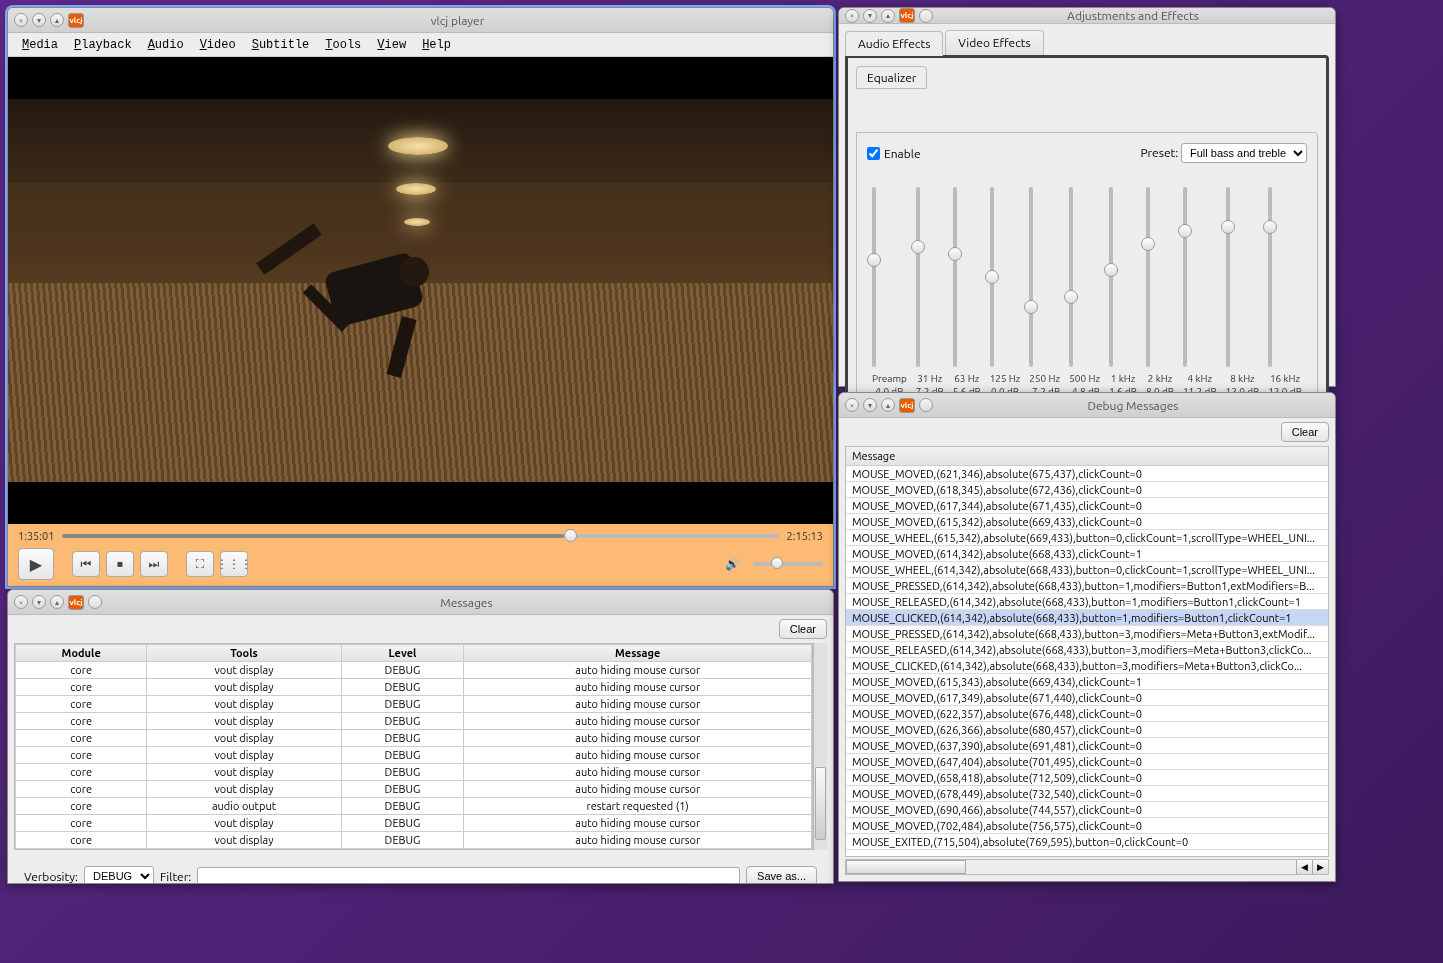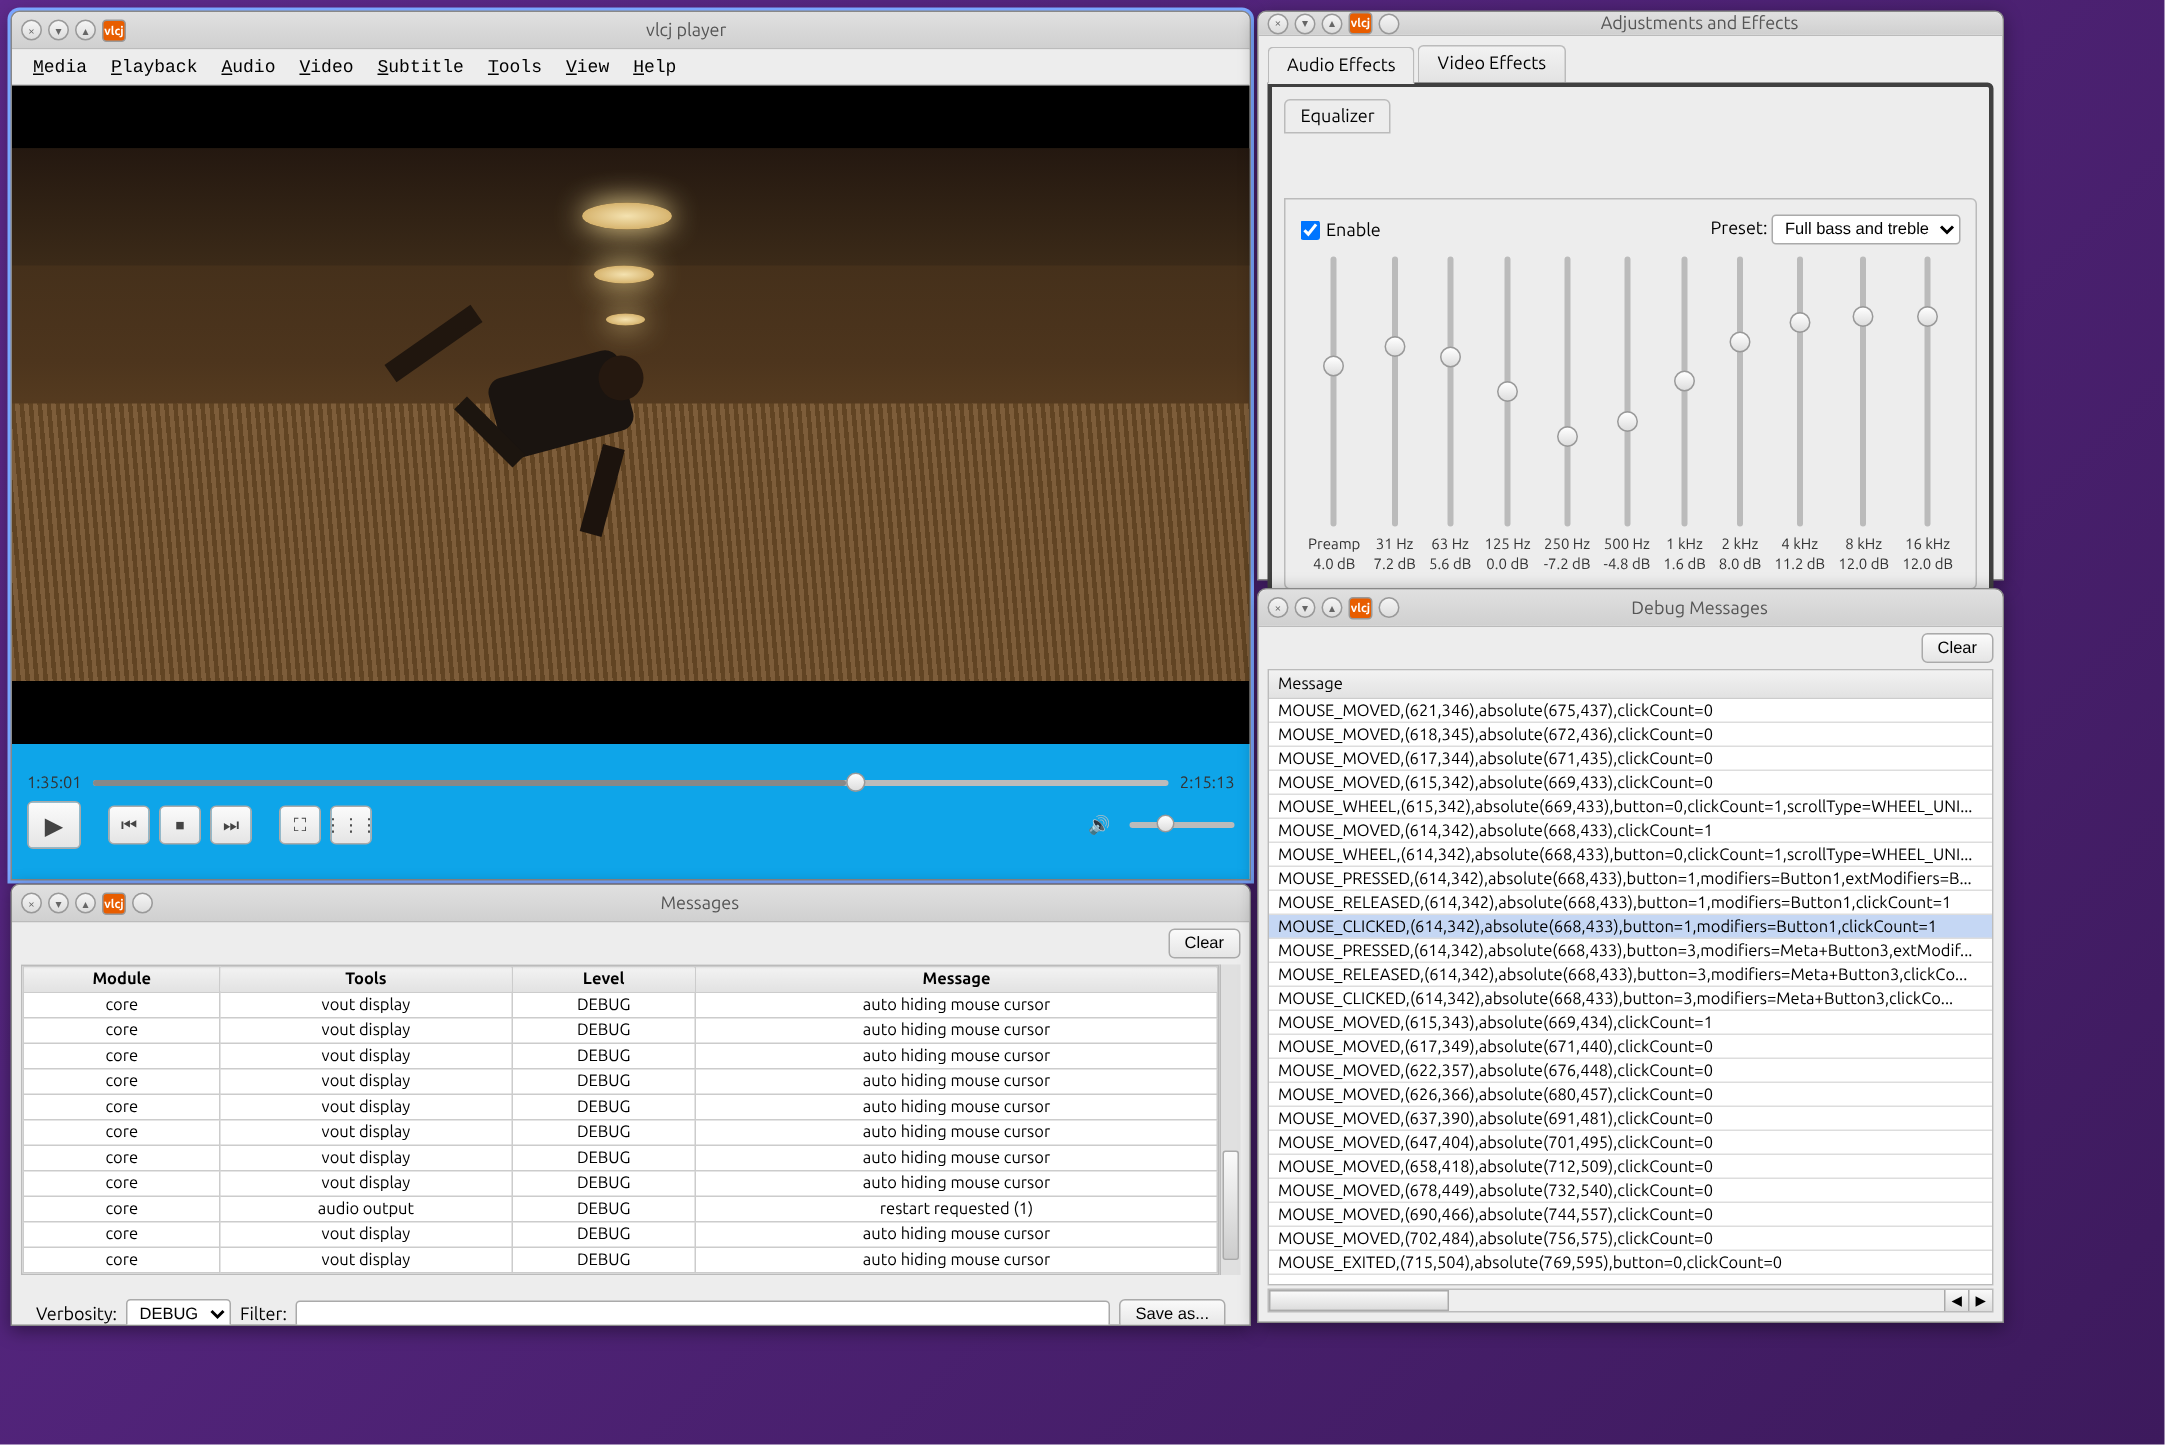--- a/index.html
+++ b/index.html
@@ -19,21 +19,21 @@
 .video-scene { position:absolute; left:0; right:0; top:42px; bottom:42px; background:linear-gradient(#3b2a18,#4d351d 40%,#6b4a26 70%,#a07a49); }
 .floor { position:absolute; left:0; right:0; bottom:0; height:52%; background:repeating-linear-gradient(85deg,#7d5d3a 0 3px,#614423 3px 6px); transform-origin:top center; }
 .ceiling { position:absolute; left:0; right:0; top:0; height:22%; background:linear-gradient(#241810,#3b2a18); }
 .light { position:absolute; width:60px; height:18px; background:radial-gradient(ellipse,#f4e2b0,#caa052); border-radius:50%; box-shadow:0 0 20px #ffe8a0; }
 .figure { position:absolute; left:28%; bottom:26%; width:230px; height:160px; }
 .figure .torso { position:absolute; left:90px; top:40px; width:90px; height:55px; background:#1a1410; border-radius:10px; transform:rotate(-15deg); }
 .figure .head { position:absolute; left:160px; top:35px; width:30px; height:30px; background:#25180f; border-radius:50%; }
 .figure .arm1 { position:absolute; left:60px; top:80px; width:55px; height:12px; background:#1c150f; transform:rotate(45deg); }
 .figure .leg1 { position:absolute; left:15px; top:20px; width:70px; height:14px; background:#20160e; transform:rotate(-35deg); }
 .figure .leg2 { position:absolute; left:155px; top:95px; width:15px; height:60px; background:#1c130d; transform:rotate(15deg); }
-.controls { padding:20px 10px; background:#0ea5e9; }
+.controls { padding:6px 10px; background:#fdba74; }
 .timebar { display:flex; align-items:center; gap:8px; font-size:11px; color:#333; margin-bottom:6px;}
 .slider { flex:1; height:4px; background:#bbb; border-radius:2px; position:relative; }
 .slider .fill { position:absolute; left:0; top:0; bottom:0; background:#888; border-radius:2px; }
 .slider .thumb { position:absolute; top:-5px; width:13px; height:13px; background:linear-gradient(#fdfdfd,#ddd); border:1px solid #999; border-radius:50%; }
 .btnrow { display:flex; align-items:center; gap:6px; }
 .cbtn { width:28px; height:26px; border:1px solid #aaa; border-radius:4px; background:linear-gradient(#fbfbfb,#e5e5e5); display:flex; align-items:center; justify-content:center; font-size:12px; color:#444; }
 .cbtn.play { width:36px; height:32px; font-size:16px;}
 .spacer { flex:1; }
 .volslider { width:70px; height:4px; background:#bbb; border-radius:2px; position:relative; }
 .volslider .thumb { position:absolute; top:-5px; width:12px; height:12px; border:1px solid #999; border-radius:50%; background:linear-gradient(#fff,#ddd); }
@@ -50,25 +50,25 @@
 .msgs-bottom select,.msgs-bottom input { border:1px solid #aaa; border-radius:3px; padding:2px 4px; font-size:11px; background:#fff; }
 .msgs-bottom input.filter { flex:1; }
 
 #adjust { left:838px; top:7px; width:498px; height:380px; }
 .tabs { display:flex; padding:6px 6px 0 6px; gap:2px; }
 .tab { padding:5px 12px; border:1px solid #bbb; border-bottom:none; background:linear-gradient(#f2f2f2,#e3e3e3); border-radius:4px 4px 0 0; font-size:12px; }
 .tab.active { background:#ededed; border-bottom:1px solid #ededed; position:relative; top:1px; }
 .tabpanel { flex:1; border:3px solid #404040; margin:0 6px 6px 6px; padding:8px; background:#ededed; border-radius:0 4px 4px 4px; display:flex; flex-direction:column;gap:44px; }
 .inner-tab { display:inline-block; padding:4px 10px; border:1px solid #bbb; border-radius:4px 4px 0 0; background:#ededed; font-size:12px; margin-bottom:-1px;}
 .eq-body { flex:1; border:1px solid #bbb; border-radius:0 4px 4px 4px; padding:10px; display:flex; flex-direction:column; }
-.eq-top { display:flex; justify-content:space-between; align-items:center; margin-bottom:8px; }
+.eq-top { display:flex; justify-content:space-between; align-items:center; margin-bottom:24px; }
 .eq-top label { display:flex; gap:4px; align-items:center; }
 .eq-top select { border:1px solid #aaa; border-radius:3px; padding:2px 4px; background:#fff; font-size:11px; }
 .eq-sliders { flex:1; display:flex; justify-content:space-between; padding:0 5px; }
-.band { display:flex; flex-direction:column; align-items:center; }
+.band { display:flex; flex-direction:column; align-items:flex-start; }
 .vtrack { width:4px; height:180px; background:#bbb; border-radius:2px; position:relative; margin-bottom:6px; }
 .vtrack .vthumb { position:absolute; left:-5px; width:14px; height:14px; border:1px solid #999; border-radius:50%; background:linear-gradient(#fff,#ddd); }
 .blabel { font-size:10px; color:#333; text-align:center; line-height:1.25; }
 
 #debug { left:838px; top:392px; width:498px; height:490px; }
 .debug-top { display:flex; justify-content:flex-end; padding:4px 6px; }
 .list-wrap { flex:1; border:1px solid #bbb; margin:0 6px 6px 6px; background:#fff; overflow:auto; }
 .list-header { background:linear-gradient(#f2f2f2,#e2e2e2); padding:3px 6px; border-bottom:1px solid #ccc; font-size:11px; position:sticky; top:0;}
 .list-row { padding:1.5px 6px; border-bottom:1px solid #ddd; font-size:11px; white-space:nowrap; overflow:hidden; text-overflow:ellipsis; }
 .list-row.sel { background:#c5d7f4; }

